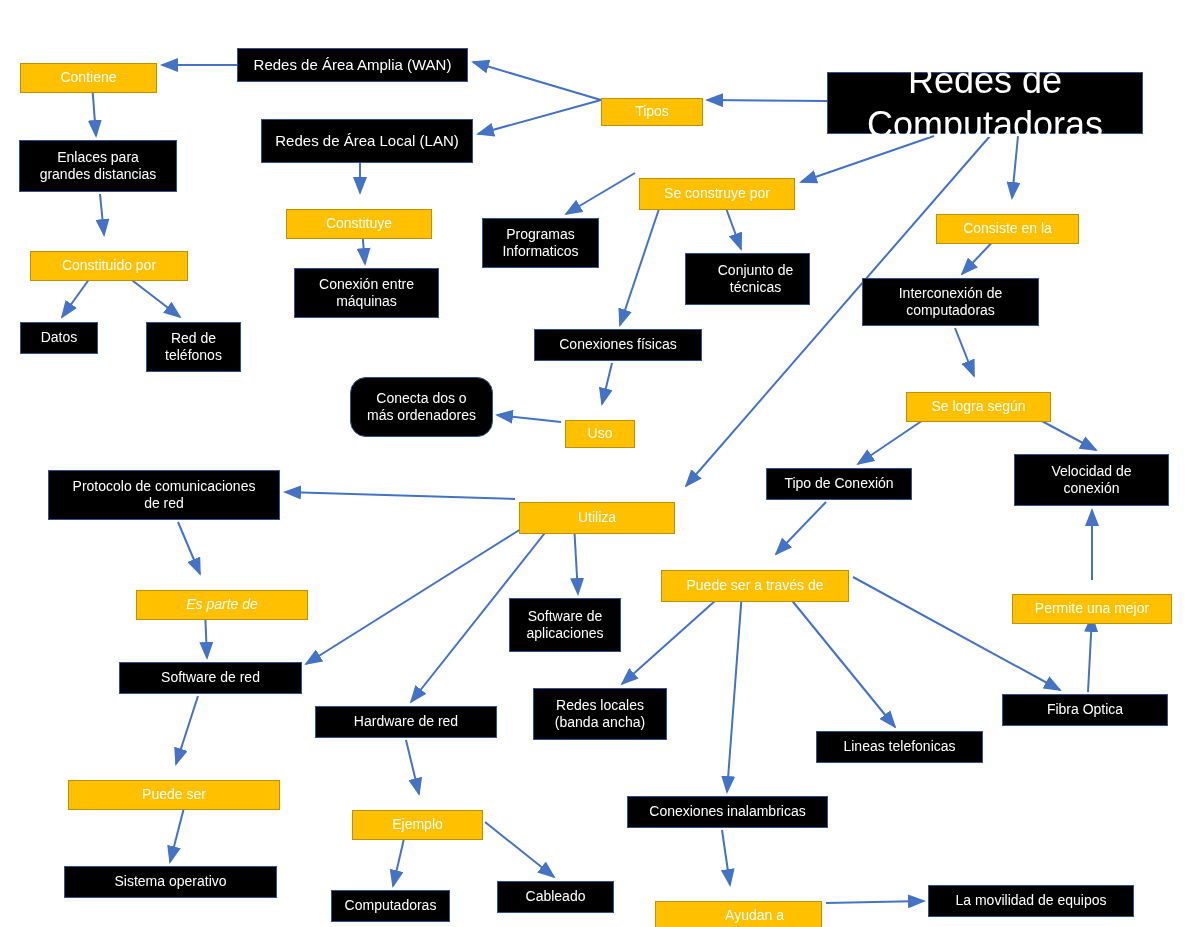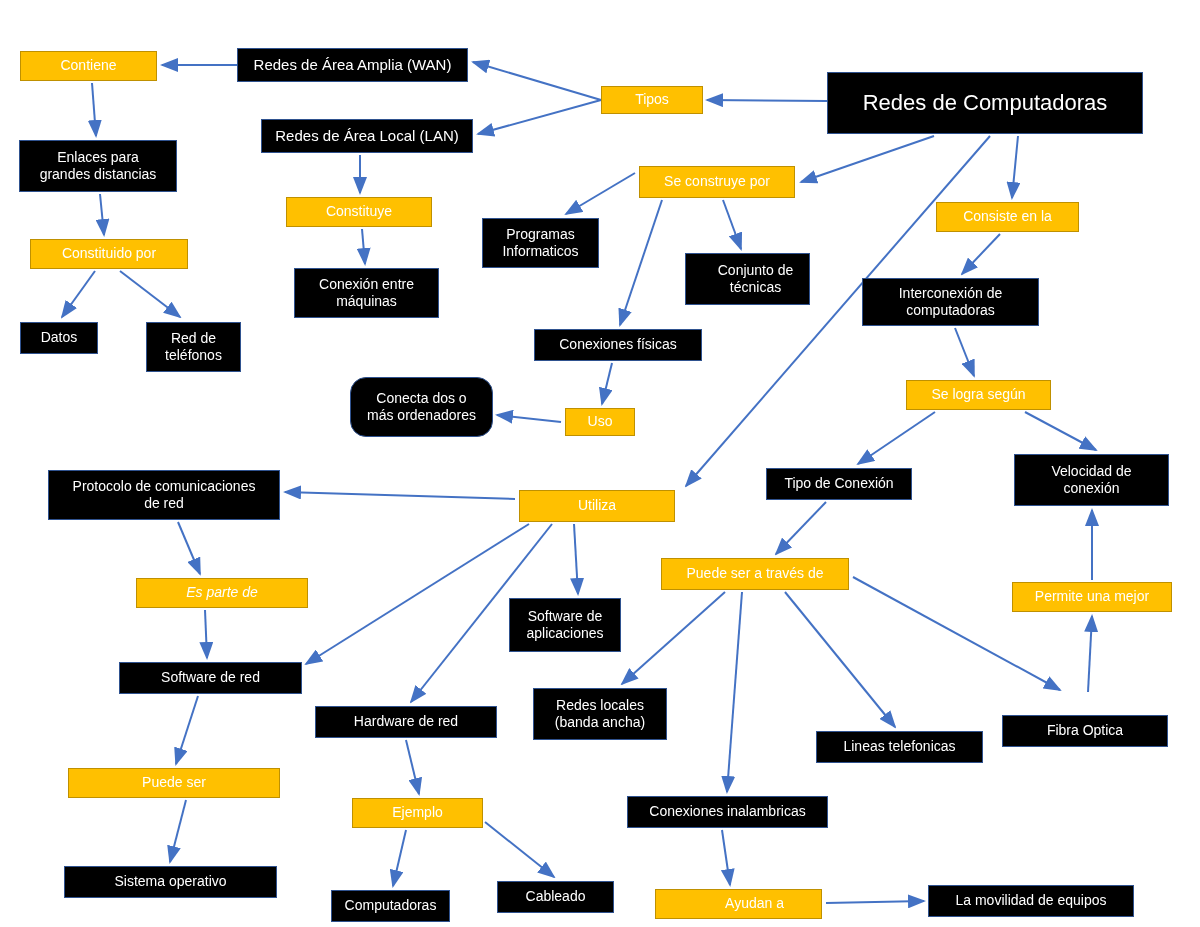--- a/index.html
+++ b/index.html
@@ -35,23 +35,24 @@
     padding: 2px 4px;
     white-space: pre-line;
   }
   .node.blue {
     background: #000000;
     border: 1px solid #2F528F;
   }
   .node.gold {
     background: #FFC000;
     border: 1px solid #BF9000;
+    margin-top: 12px;
   }
   .node.title {
-    font-size: 22px;
+    font-size: 36px;
   }
   .node.t15 { font-size: 15px; }
   .node.t14 { font-size: 14px; }
 </style>
 </head>
 <body>
 
 <div id="canvas">
   <svg id="edge-layer" viewBox="0 0 1200 927">
     <defs>
@@ -101,21 +102,21 @@
         <line x1="722" y1="830" x2="730" y2="885" stroke="#4472C4" stroke-width="2" marker-end="url(#arrowhead)"></line>
         <line x1="826" y1="903" x2="924" y2="901" stroke="#4472C4" stroke-width="2" marker-end="url(#arrowhead)"></line>
         <line x1="1088" y1="692" x2="1092" y2="616" stroke="#4472C4" stroke-width="2" marker-end="url(#arrowhead)"></line>
         <line x1="1092" y1="580" x2="1092" y2="510" stroke="#4472C4" stroke-width="2" marker-end="url(#arrowhead)"></line>
       </g>
   </svg>
   <div id="nodes-layer">
       <div class="node blue title" style="left: 827px; top: 72px; width: 316px; height: 62px;"><span>Redes de Computadoras</span></div>
       <div class="node gold t14" style="left: 601px; top: 86px; width: 102px; height: 28px;"><span>Tipos</span></div>
       <div class="node blue t15" style="left: 237px; top: 48px; width: 231px; height: 34px;"><span>Redes de Área Amplia (WAN)</span></div>
-      <div class="node blue t15" style="left: 261px; top: 119px; width: 212px; height: 34px;"><span>Redes de Área Local (LAN)</span></div>
+      <div class="node blue t15" style="left: 261px; top: 119px; width: 212px; height: 44px;"><span>Redes de Área Local (LAN)</span></div>
       <div class="node gold t14" style="left: 20px; top: 51px; width: 137px; height: 30px;"><span>Contiene</span></div>
       <div class="node blue t14" style="left: 19px; top: 140px; width: 158px; height: 52px;"><span>Enlaces para
 grandes distancias</span></div>
       <div class="node gold t14" style="left: 30px; top: 239px; width: 158px; height: 30px;"><span>Constituido por</span></div>
       <div class="node blue t14" style="left: 20px; top: 322px; width: 78px; height: 32px;"><span>Datos</span></div>
       <div class="node blue t14" style="left: 146px; top: 322px; width: 95px; height: 50px;"><span>Red de
 teléfonos</span></div>
       <div class="node gold t14" style="left: 286px; top: 197px; width: 146px; height: 30px;"><span>Constituye</span></div>
       <div class="node blue t14" style="left: 294px; top: 268px; width: 145px; height: 50px;"><span>Conexión entre
 máquinas</span></div>
@@ -148,16 +149,16 @@
 (banda ancha)</span></div>
       <div class="node blue t14" style="left: 315px; top: 706px; width: 182px; height: 32px;"><span>Hardware de red</span></div>
       <div class="node gold t14" style="left: 352px; top: 798px; width: 131px; height: 30px;"><span>Ejemplo</span></div>
       <div class="node blue t14" style="left: 331px; top: 890px; width: 119px; height: 32px;"><span>Computadoras</span></div>
       <div class="node blue t14" style="left: 497px; top: 881px; width: 117px; height: 32px;"><span>Cableado</span></div>
       <div class="node gold t14" style="left: 661px; top: 558px; width: 188px; height: 32px;"><span>Puede ser a través de</span></div>
       <div class="node blue t14" style="left: 627px; top: 796px; width: 201px; height: 32px;"><span>Conexiones inalambricas</span></div>
       <div class="node gold t14" style="left: 655px; top: 889px; width: 167px; height: 30px; padding-left: 36px;"><span>Ayudan a</span></div>
       <div class="node blue t14" style="left: 928px; top: 885px; width: 206px; height: 32px;"><span>La movilidad de equipos</span></div>
       <div class="node blue t14" style="left: 816px; top: 731px; width: 167px; height: 32px;"><span>Lineas telefonicas</span></div>
-      <div class="node blue t14" style="left: 1002px; top: 694px; width: 166px; height: 32px; margin-top: 21px;"><span>Fibra Optica</span></div>
+      <div class="node blue t14" style="left: 1002px; top: 694px; width: 166px; height: 32px;"><span>Fibra Optica</span></div>
       <div class="node gold t14" style="left: 1012px; top: 582px; width: 160px; height: 30px;"><span>Permite una mejor</span></div>
     </div>
 </div>
 
 </body></html>

